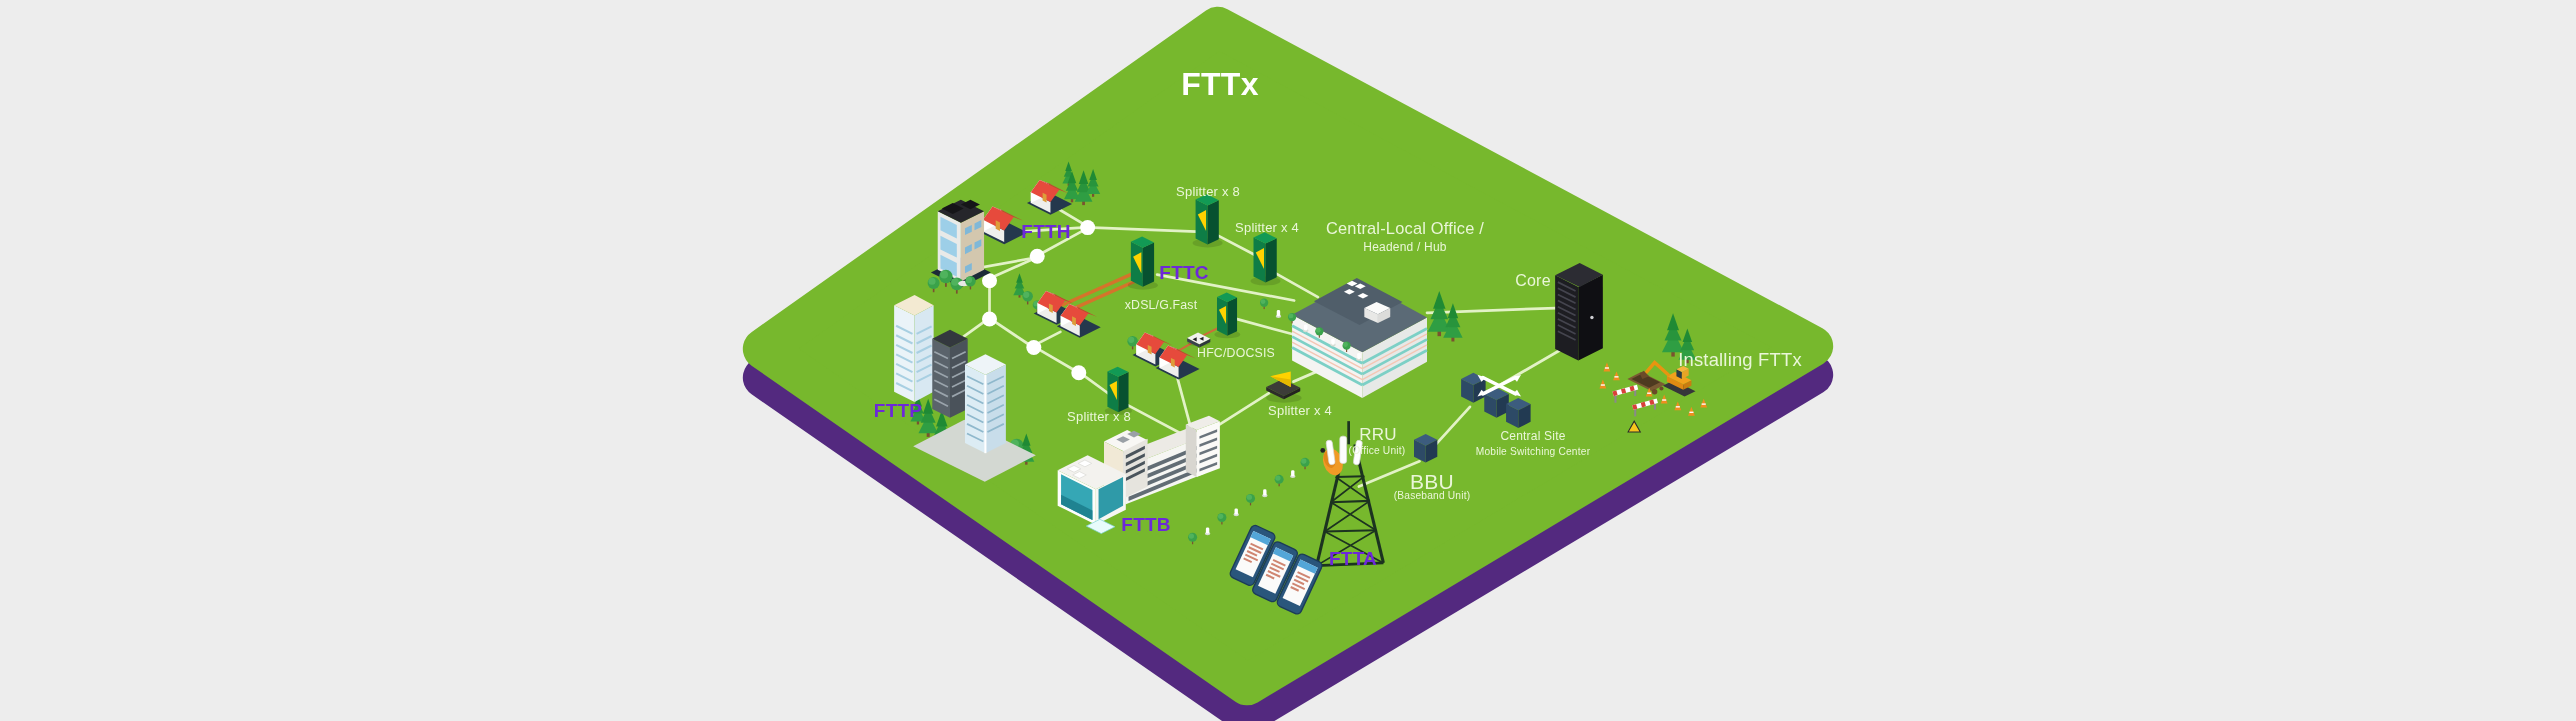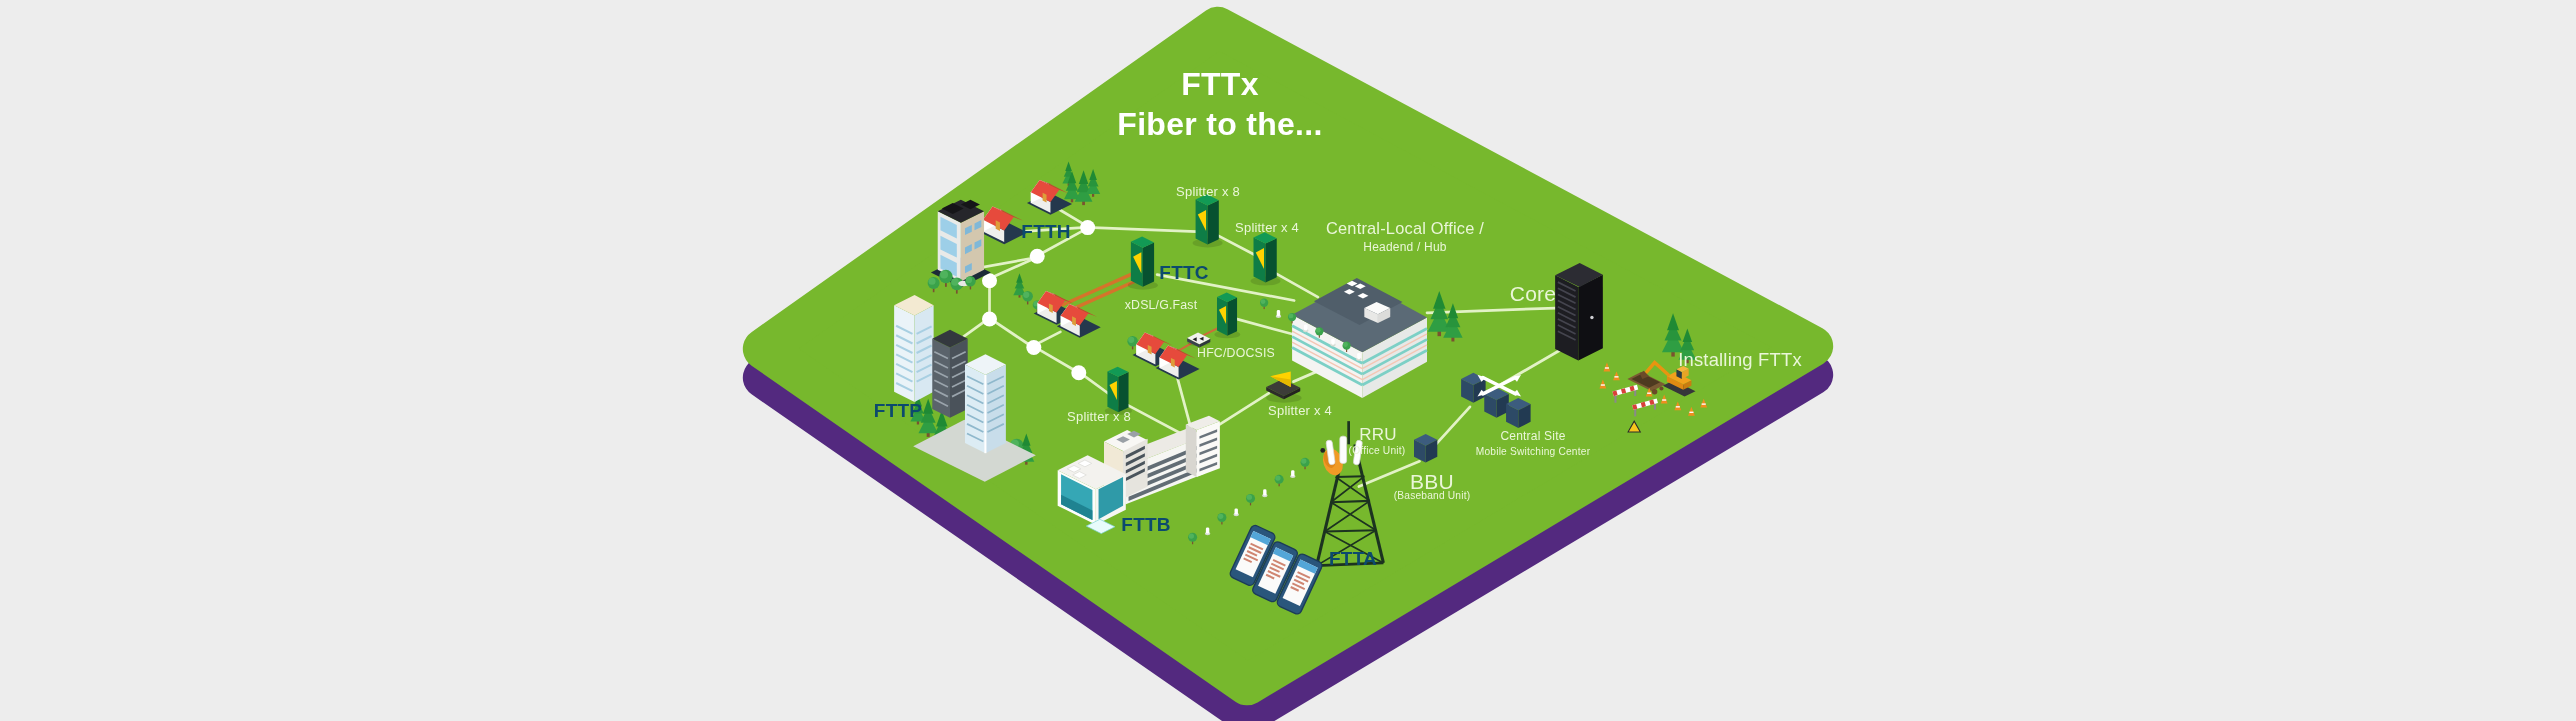--- a/index.html
+++ b/index.html
@@ -1,24 +1,24 @@
 <!DOCTYPE html>
 <html style="font-size:11px"><head>
 <meta charset="utf-8">
 <style>
   html,body{margin:0;padding:0;background:#ededed;}
   .canvas{position:relative;width:2576px;height:721px;background:#ededed;overflow:hidden;
           font-family:"Liberation Sans",sans-serif;}
   .scene{position:absolute;left:0;top:0;}
   .lbl{position:absolute;transform:translate(-50%,-50%);color:#eaf6d8;text-align:left;
        white-space:nowrap;letter-spacing:0.2px;font-family:Liberation Sans, sans-serif;}
-  .b{font-weight:bold;color:#0c4a6e;}
+  .b{font-weight:bold;color:#6d28d9;}
   .title{position:absolute;left:1220px;top:64px;transform:translateX(-50%);text-align:center;
          color:#ffffff;font-weight:bold;font-size:32px;line-height:40px;letter-spacing:0.3px;}
-  .sub{display:block;}
+  .sub{display:block;text-align:right;}
 </style>
 </head>
 <body>
 
 <div class="canvas">
 <svg class="scene" width="2576" height="721" viewBox="0 0 3780 1058">
 
   <defs>
     <g id="pine">
       <rect x="-2" y="-7" width="4" height="8" fill="#7a5230"></rect>
@@ -439,32 +439,31 @@
         <use href="#cone" transform="translate(2420,582)"></use>
     <use href="#cone" transform="translate(2442,592)"></use>
         <use href="#cone" transform="translate(2462,602)"></use>
     <use href="#cone" transform="translate(2482,610)"></use>
         <use href="#cone" transform="translate(2500,598)"></use>
   </g>
 </svg>
 
 <div class="title">
   <span class="sub">FTTx</span>
-  <span class="sub">Fiber to the...</span>
 </div>
 
 <div class="lbl b" style="left:1046px;top:232px;font-size:19px">FTTH</div>
 <div class="lbl" style="left:1208px;top:191px;font-size:13px">Splitter x 8</div>
 <div class="lbl" style="left:1267px;top:227px;font-size:13px">Splitter x 4</div>
 <div class="lbl b" style="left:1184px;top:273px;font-size:19px">FTTC</div>
 <div class="lbl" style="left:1161px;top:305px;font-size:12.3px">xDSL/G.Fast</div>
 <div class="lbl" style="left:1236px;top:353px;font-size:12.3px">HFC/DOCSIS</div>
 <div class="lbl" style="left:1405px;top:228px;font-size:16.4px">Central-Local Office /</div>
 <div class="lbl" style="left:1405px;top:247px;font-size:12px">Headend / Hub</div>
-<div class="lbl" style="left:1533px;top:294px;font-size:21px">Core</div>
+<div class="lbl" style="left:1533px;top:281px;font-size:16px">Core</div>
 <div class="lbl" style="left:1740px;top:360px;font-size:18.4px">Installing FTTx</div>
 <div class="lbl" style="left:1533px;top:436px;font-size:12px">Central Site</div>
 <div class="lbl" style="left:1533px;top:451px;font-size:10.2px">Mobile Switching Center</div>
 <div class="lbl" style="left:1378px;top:435px;font-size:17px">RRU</div>
 <div class="lbl" style="left:1377px;top:450px;font-size:10.2px">(Office Unit)</div>
 <div class="lbl" style="left:1432px;top:482px;font-size:21px">BBU</div>
 <div class="lbl" style="left:1432px;top:495px;font-size:10.2px">(Baseband Unit)</div>
 <div class="lbl" style="left:1099px;top:416px;font-size:13px">Splitter x 8</div>
 <div class="lbl" style="left:1300px;top:410px;font-size:13px">Splitter x 4</div>
 <div class="lbl b" style="left:898px;top:411px;font-size:19px">FTTP</div>

